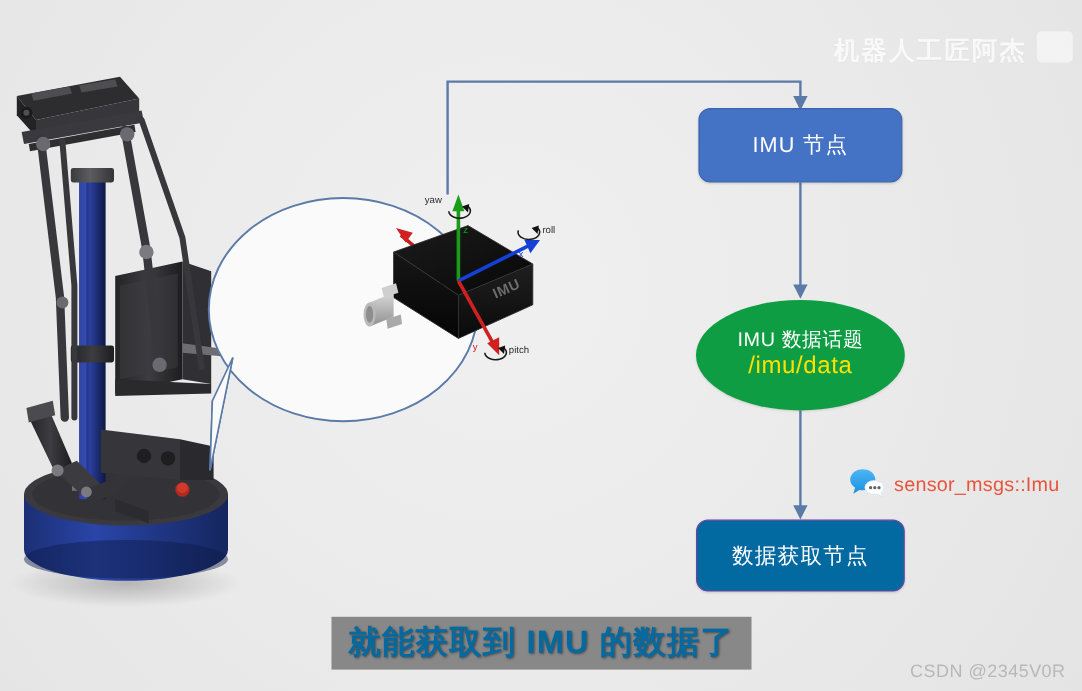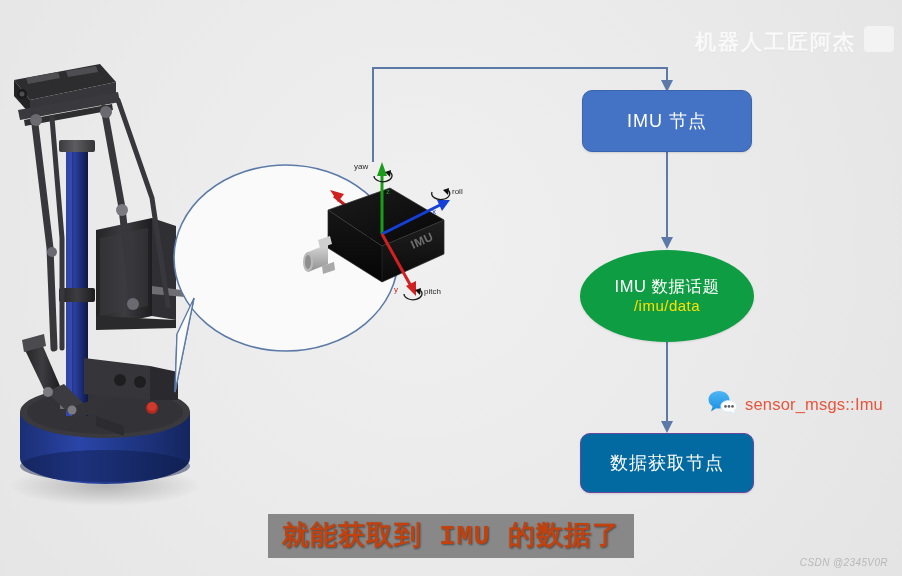--- a/index.html
+++ b/index.html
@@ -42,24 +42,23 @@
     top: 26px;
     width: 30px;
     height: 26px;
     border-radius: 4px;
     background: rgba(255,255,255,0.5);
   }
   .wm-csdn {
     position: absolute;
     right: 14px;
     bottom: 8px;
-    font-size: 10px;
+    font-size: 15px;
     color: #b8b8b8;
     letter-spacing: 0.4px;
-    font-style: italic;
   }
 
   
   #robot { position: absolute; left: 0px; top: 48px; width: 210px; height: 470px; }
 
   
   #callout { position: absolute; left: 150px; top: 135px; width: 360px; height: 280px; }
 
   
   #cube-fig { position: absolute; left: 282px; top: 148px; width: 200px; height: 170px; }
@@ -88,21 +87,21 @@
   }
   #node-topic {
     left: 580px; top: 250px; width: 174px; height: 92px;
     background: #0f9d43;
     border-radius: 50%;
     flex-direction: column;
     line-height: 1.18;
     box-shadow: 0 1px 2px rgba(0,0,0,0.10);
   }
   #node-topic .t1 { font-size: 16.5px; letter-spacing: 0.5px; }
-  #node-topic .t2 { font-size: 15px; color: #ffe000; letter-spacing: 0.5px; }
+  #node-topic .t2 { font-size: 20px; color: #ffe000; letter-spacing: 0.5px; }
   #node-sub {
     left: 580px; top: 433px; width: 174px; height: 60px;
     background: #0369a1;
     border: 1px solid #6c44a0;
     border-radius: 10px;
     font-size: 18px;
     letter-spacing: 1px;
     box-shadow: 0 1px 2px rgba(0,0,0,0.12);
   }
 
@@ -123,27 +122,26 @@
   }
 
   
   #subtitle {
     position: absolute;
     left: 50%;
     transform: translateX(-50%);
     bottom: 18px;
     padding: 3px 14px 5px 14px;
     background: rgba(122,122,122,0.88);
-    color: #c2410c;
+    color: #0369a1;
     font-size: 27px;
     font-weight: 700;
     letter-spacing: 1px;
     white-space: nowrap;
     text-shadow: 1px 1px 2px rgba(0,0,0,0.45);
-    font-family: Liberation Mono, monospace;
   }
 </style>
 </head>
 <body>
 
 <div id="stage">
 
   <div class="bg-grad"></div>
 
   <svg id="robot" viewBox="0 0 210 470">

